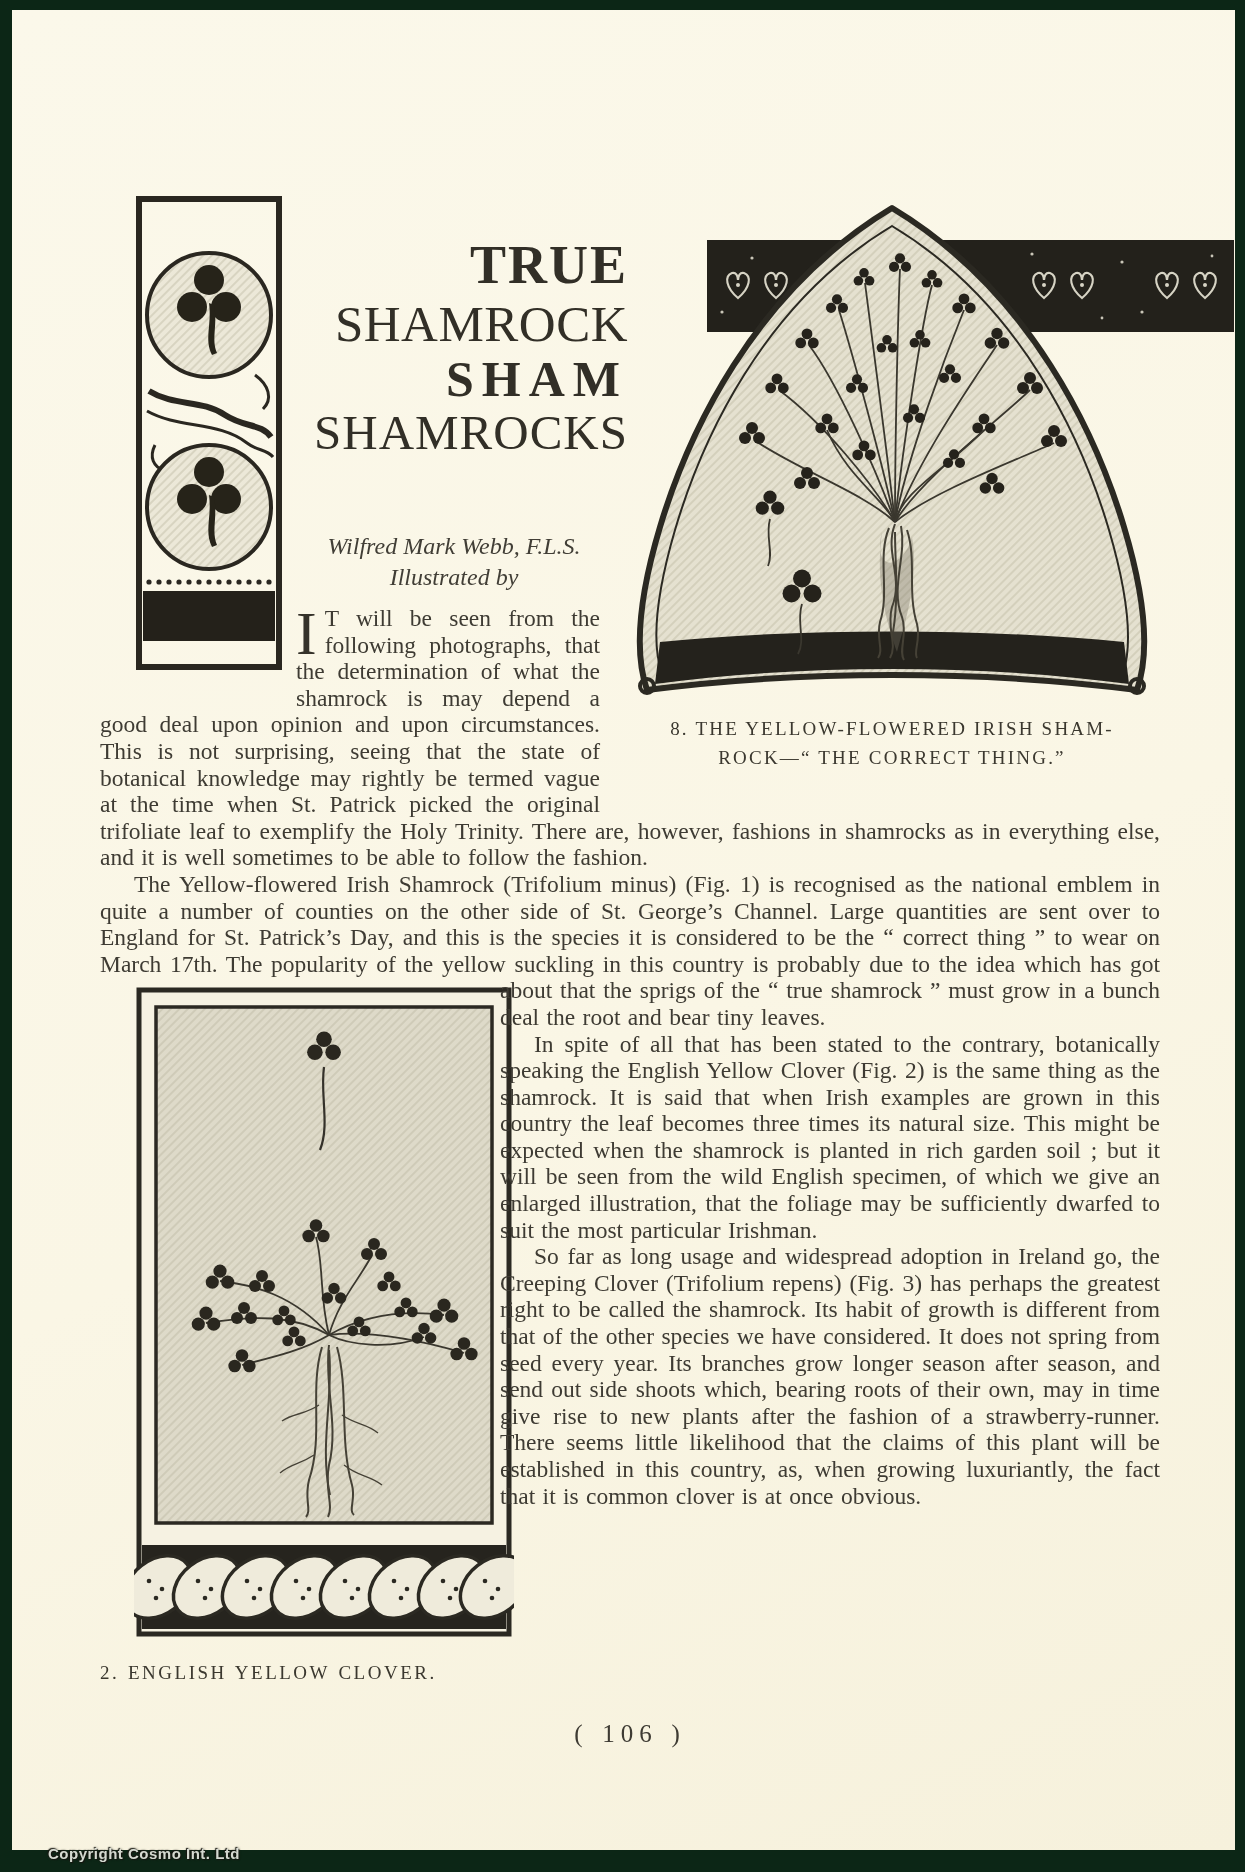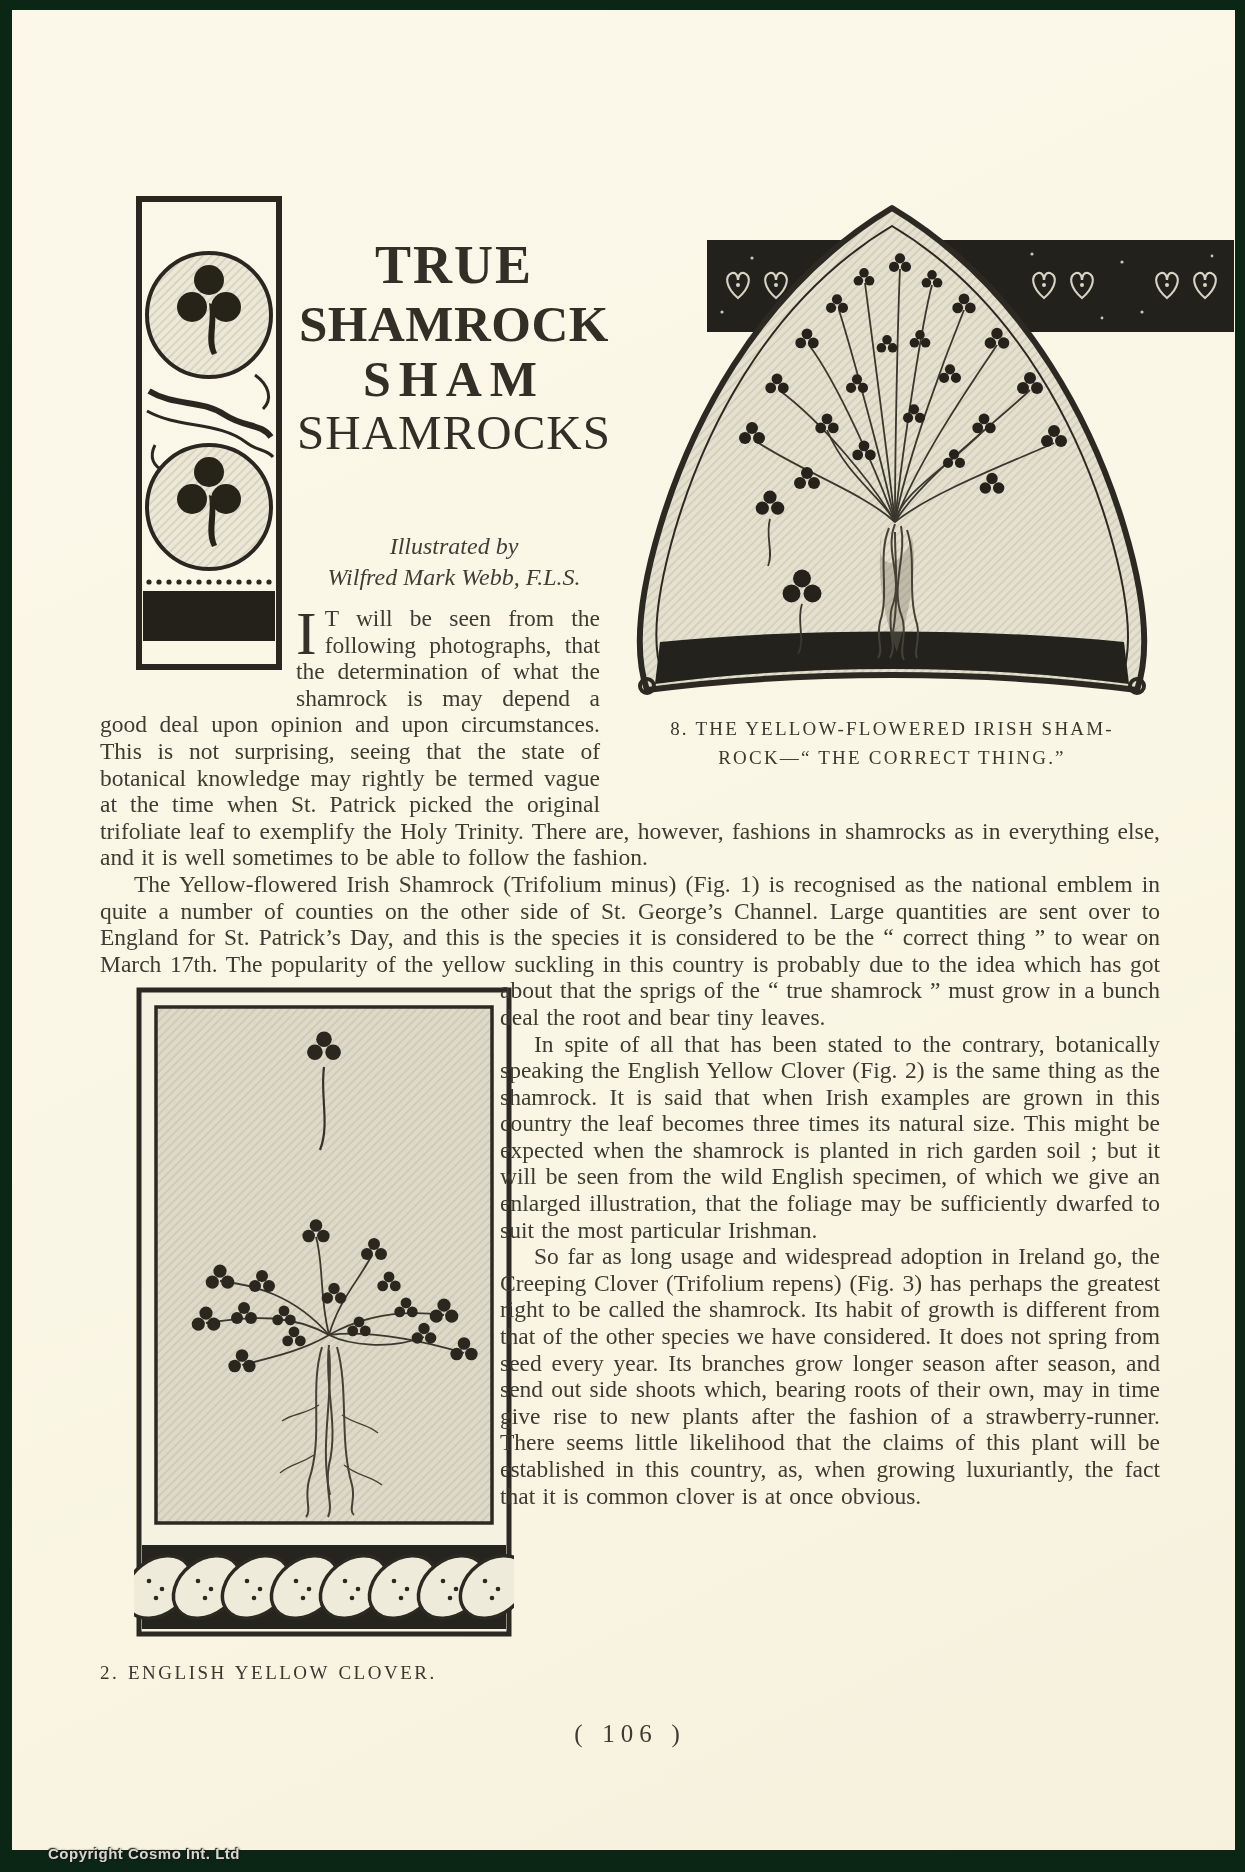--- a/index.html
+++ b/index.html
@@ -8,23 +8,23 @@
     background:#0c2616;
     font-family:"Liberation Serif", serif;
   }
   .page{
     position:absolute;left:12px;top:10px;right:10px;bottom:22px;
     background:linear-gradient(155deg,#fbf8ea 0%,#faf6e5 55%,#f6f1dc 100%);
   }
   
   .deco-panel{position:absolute;left:123px;top:185px;width:148px;height:495px;}
   
-  .title-block{position:absolute;left:268px;top:226px;width:348px;text-align:center;color:#322f27;}
+  .title-block{position:absolute;left:268px;top:226px;width:348px;text-align:right;color:#322f27;}
   .t1{font-size:54px;font-weight:bold;line-height:58px;letter-spacing:2px;}
-  .t2{font-size:51px;font-weight:bold;line-height:60px;letter-spacing:0.5px;}
+  .t2{font-size:51px;font-weight:normal;line-height:60px;letter-spacing:0.5px;}
   .t3{font-size:26px;font-weight:bold;line-height:31px;letter-spacing:5px;}
   .t4{font-size:50px;font-weight:bold;line-height:50px;letter-spacing:8px;}
   .t5{font-size:49px;font-weight:normal;line-height:58px;letter-spacing:1px;}
   .byline{position:absolute;left:268px;top:521px;width:348px;text-align:center;
     font-style:italic;font-size:24px;line-height:31px;color:#413e36;}
   
   .fig1{position:absolute;left:590px;top:182px;width:632px;height:520px;}
   .fig1-caption{position:absolute;left:600px;top:704px;width:560px;text-align:center;
     font-size:19px;letter-spacing:2.2px;line-height:29px;color:#3b382f;}
   
@@ -99,22 +99,22 @@
     </svg>
   </div>
 
   <div class="title-block">
     <div class="t1">TRUE</div>
     <div class="t2">SHAMROCK</div>
     <div class="t4">SHAM</div>
     <div class="t5">SHAMROCKS</div>
   </div>
   <div class="byline">
+    <div>Wilfred Mark Webb, F.L.S.</div>
     <div>Illustrated by</div>
-    <div>Wilfred Mark Webb, F.L.S.</div>
   </div>
 
   <div class="fig1">
     <svg width="632" height="520" viewBox="0 0 632 520">
       <defs>
         <pattern id="hatch1" width="6" height="6" patternTransform="rotate(45)" patternUnits="userSpaceOnUse">
           <rect width="6" height="6" fill="#e5e1d0"></rect>
           <line x1="1" y1="0" x2="1" y2="6" stroke="#d4d0bc" stroke-width="2"></line>
         </pattern>
         <g id="l3a" fill="#25221b">

